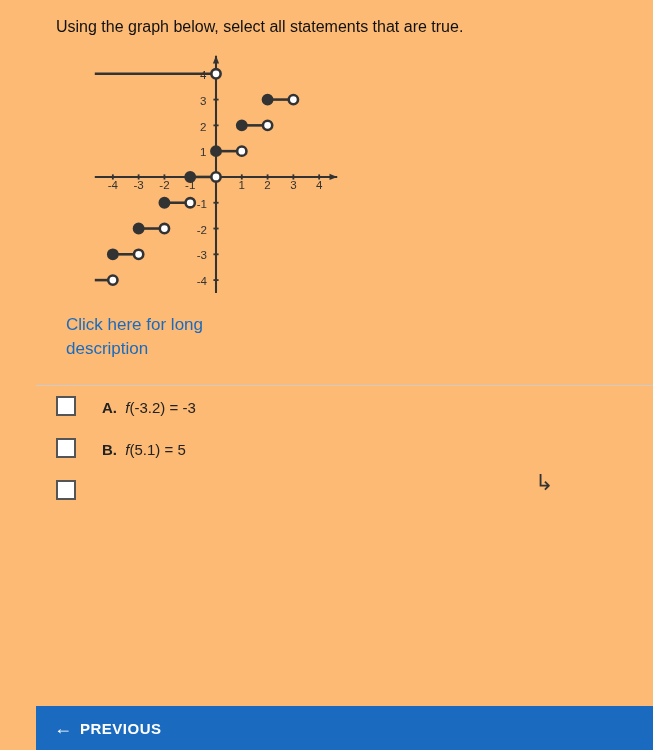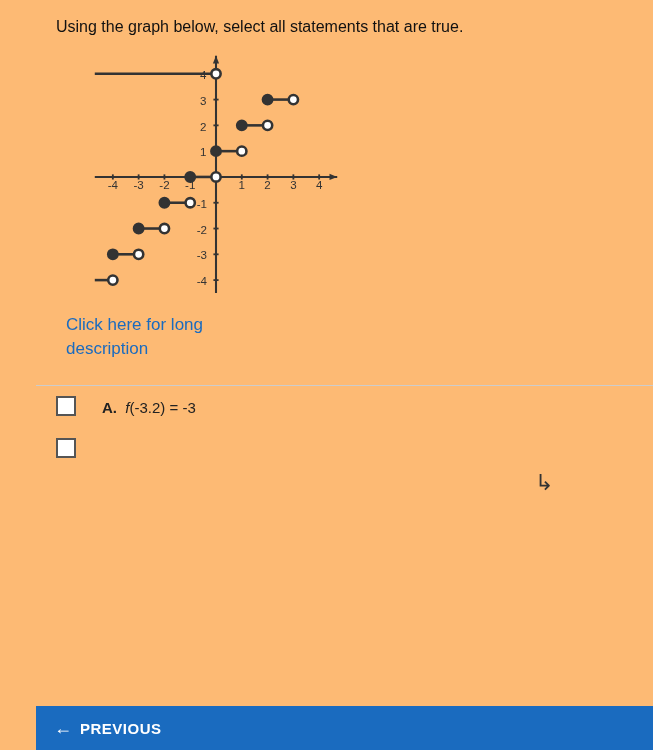--- a/index.html
+++ b/index.html
@@ -219,20 +219,26 @@
 
   <div class="options-section">
 
     <div class="option-item">
       <input type="checkbox" class="checkbox" style="">
       <label class="option-label">
         <strong>A.</strong>&nbsp;&nbsp;<em>f</em>(-3.2) = -3
       </label>
     </div>
 
+    <div class="option-item">
+      <input type="checkbox" class="checkbox" style="">
+      <label class="option-label">
+        <strong>B.</strong>&nbsp;&nbsp;<em>f</em>(5.1) = 5
+      </label>
+    </div>
 
 
     <div class="option-item">
       <input type="checkbox" class="checkbox" style="">
     </div>
 
   </div>
 
   <div class="cursor-arrow">↲</div>
 

